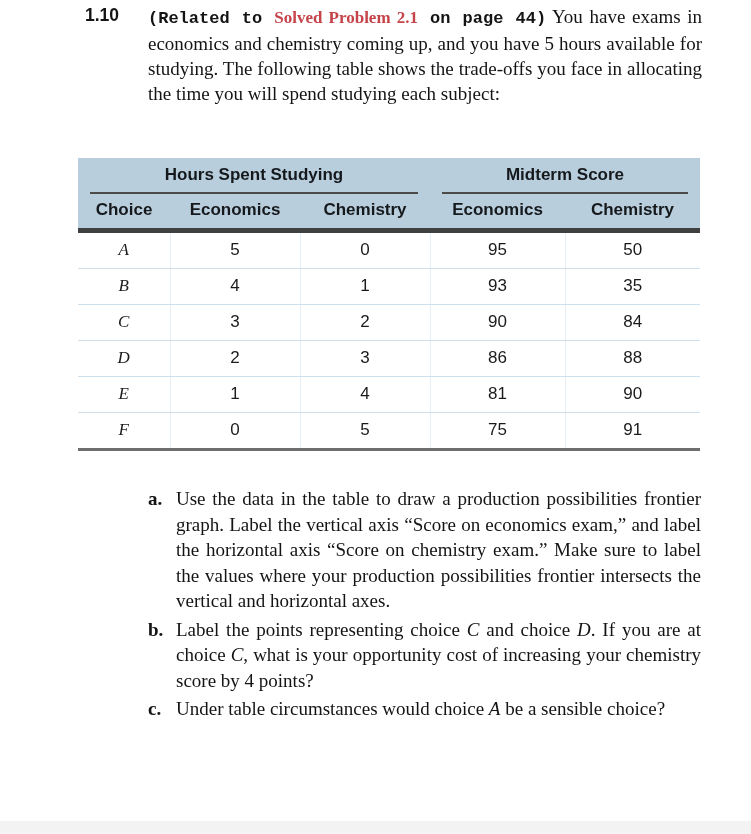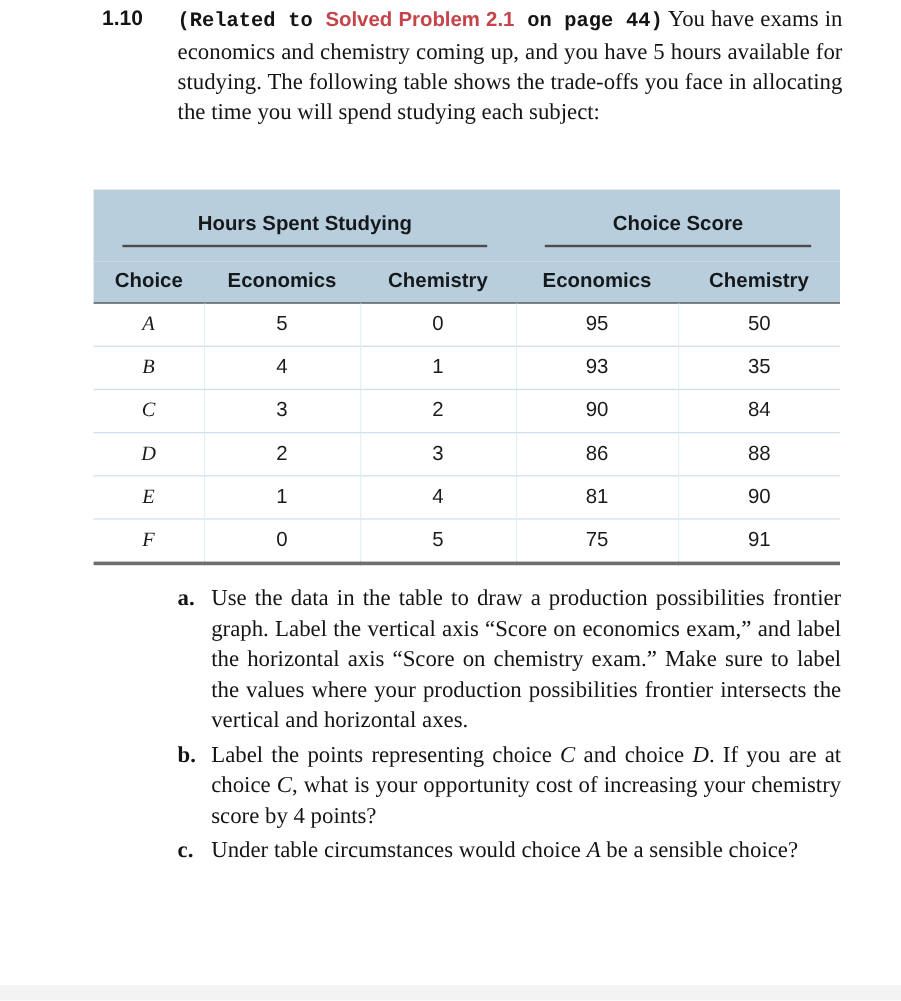--- a/index.html
+++ b/index.html
@@ -37,62 +37,62 @@
     font-size: 19px;
     line-height: 25px;
     text-align: justify;
   }
   .sansbold {
     font-family: Liberation Mono, monospace;
     font-weight: bold;
     font-size: 17px;
   }
   .reflink {
-    font-family: Liberation Sans, sans-serif;
+    font-family: Liberation Serif, serif;
     font-weight: bold;
     font-size: 17px;
     color: #c5444a;
     text-decoration: none;
     cursor: pointer;
   }
 
   
   .ppf-table {
     position: absolute;
     left: 78px;
     top: 158px;
     width: 622px;
     border-collapse: collapse;
     table-layout: fixed;
     font-family: "Liberation Sans", sans-serif;
     border-bottom: 3px solid #6e6e6e;
   }
   .ppf-table th, .ppf-table td {
-    padding: 12px;
+    padding: 0;
     text-align: center;
     vertical-align: middle;
   }
   .group-row th {
     background: #b9cedd;
     font-size: 17px;
     font-weight: bold;
     color: #15191c;
   }
   .group-label {
     margin: 0 12px;
     padding: 7px 0 7px;
     border-bottom: 2px solid #4b4b4b;
   }
   .col-row th {
     background: #b9cedd;
     font-size: 17px;
     font-weight: bold;
     color: #15191c;
     padding: 6px 0 8px;
-    border-bottom: 1px solid #404040;
+    border-bottom: 5px solid #404040;
   }
   .ppf-table tbody td {
     font-size: 17px;
     color: #1a1a1a;
     padding: 7px 0 8px;
     border-bottom: 1px solid #cde0ed;
     background: #ffffff;
   }
   .ppf-table tbody td + td {
     border-left: 1px solid #e6eff6;
@@ -161,21 +161,21 @@
       <col style="width:130px">
       <col style="width:135px">
       <col style="width:135px">
     </colgroup>
     <thead>
       <tr class="group-row">
         <th colspan="3">
             <div class="group-label">Hours Spent Studying</div>
           </th>
         <th colspan="2">
-            <div class="group-label">Choice Score</div>
+            <div class="group-label">Midterm Score</div>
           </th>
       </tr>
       <tr class="col-row">
         <th>Choice</th>
         <th>Economics</th>
         <th>Chemistry</th>
         <th>Economics</th>
         <th>Chemistry</th>
       </tr>
     </thead>

